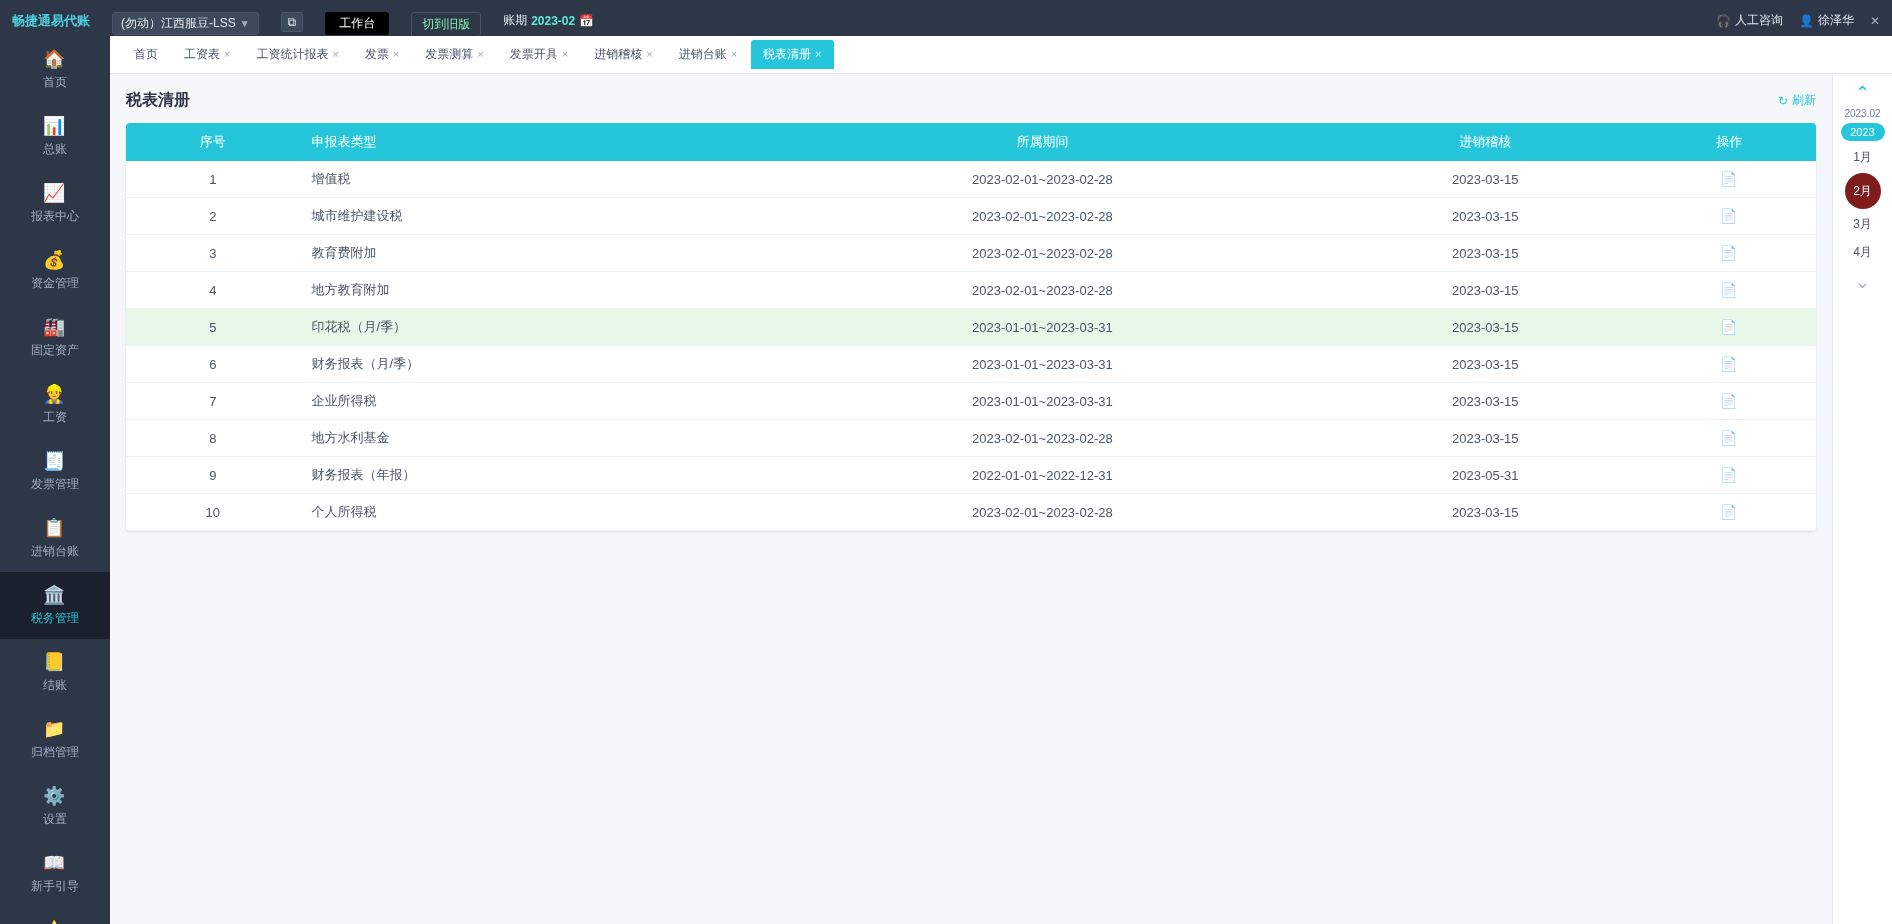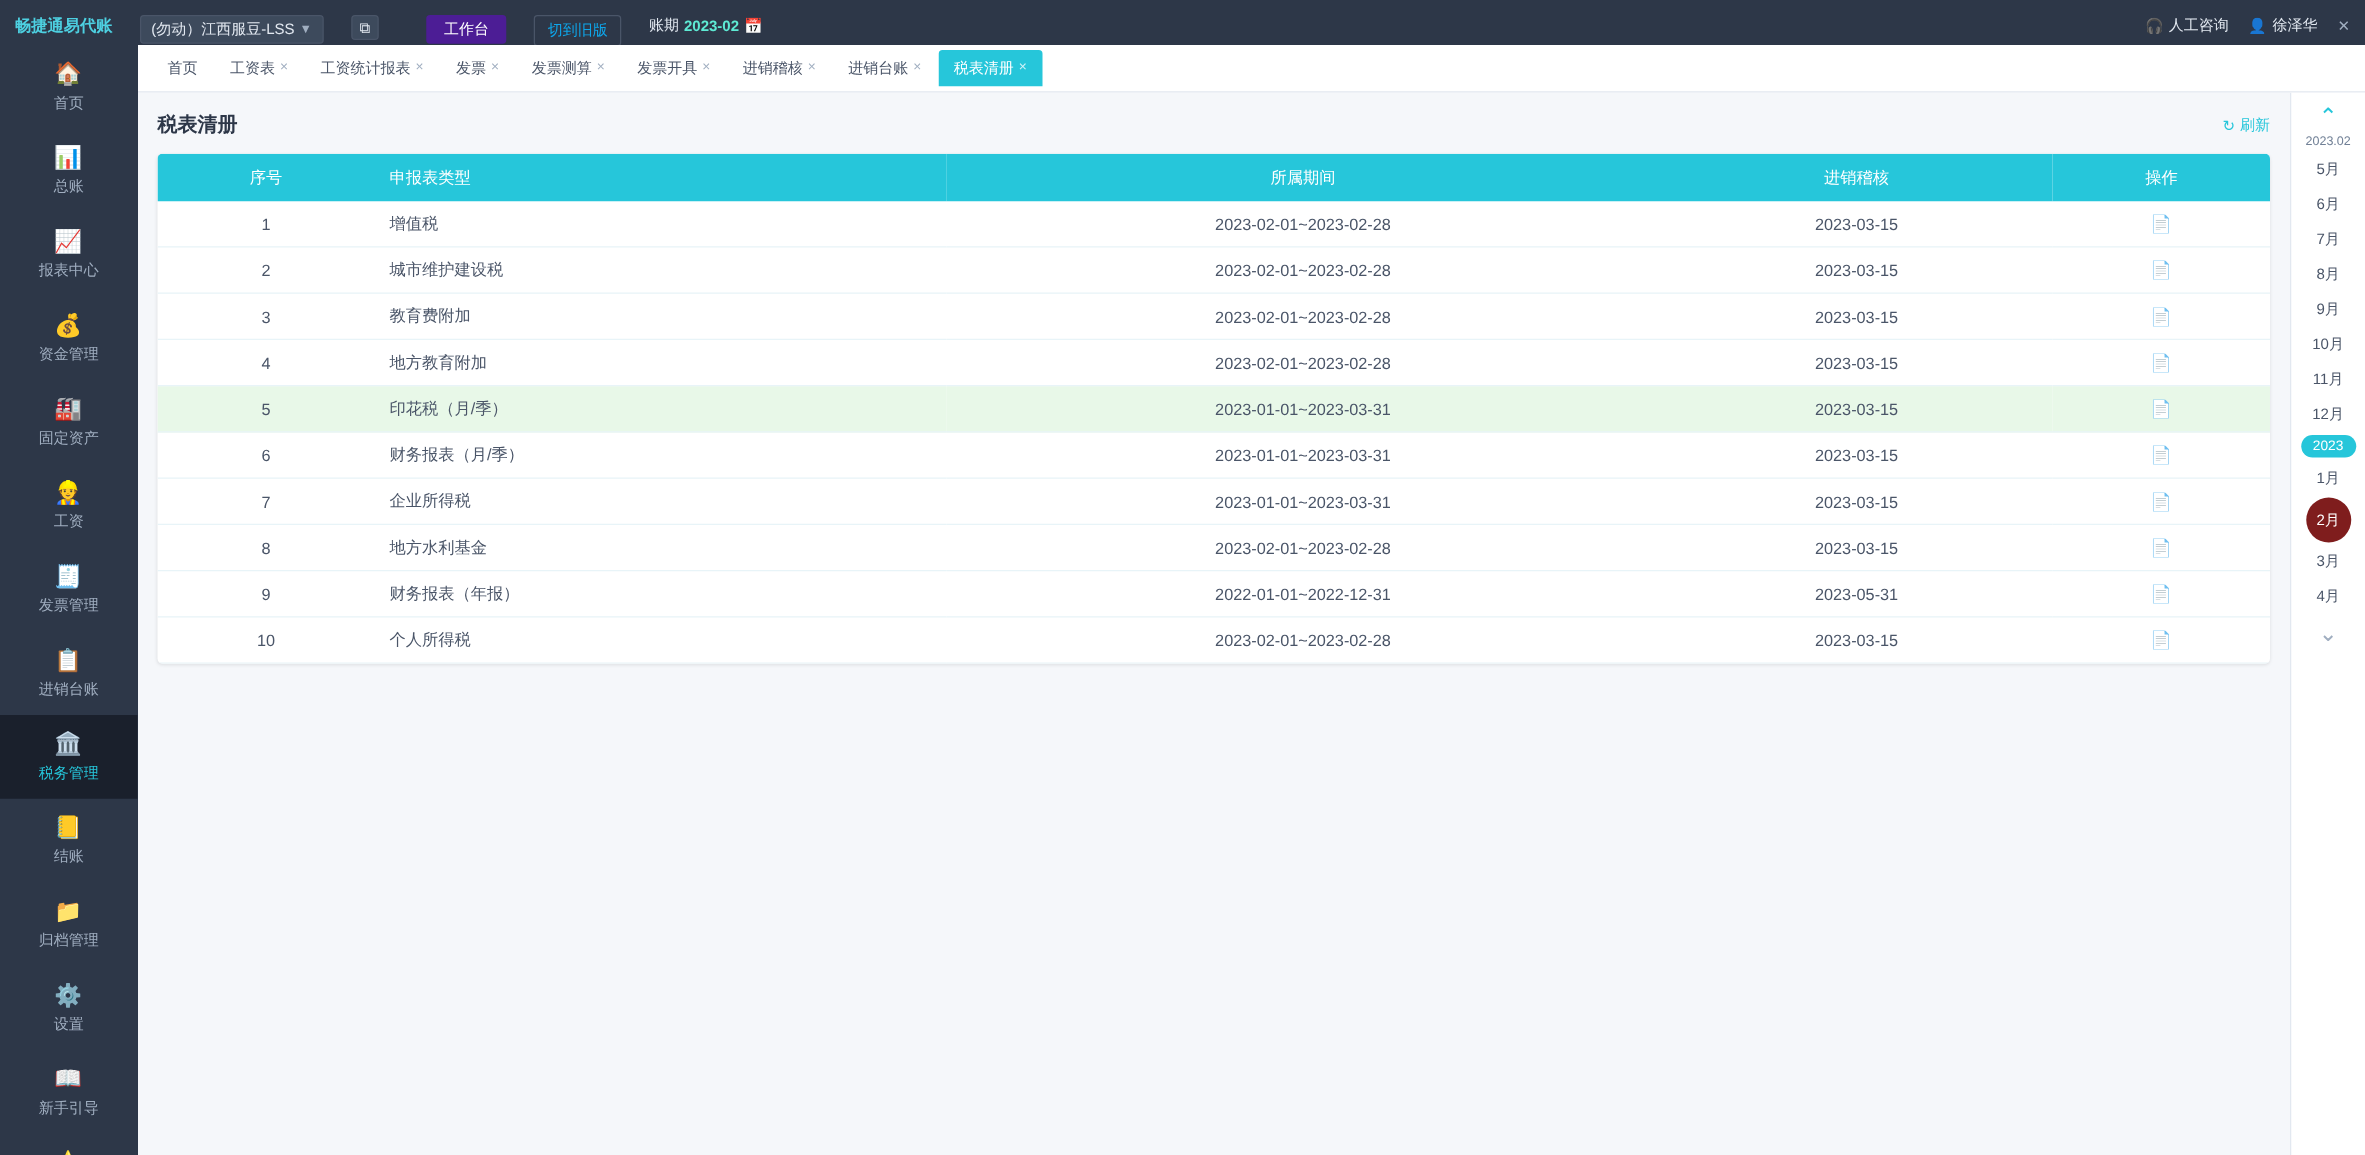--- a/index.html
+++ b/index.html
@@ -37,34 +37,33 @@
     .top-bar-icon-btn {
       background: #3d4a5c;
       border: 1px solid #4a5568;
       border-radius: 3px;
       color: #e2e8f0;
       padding: 2px 6px;
       cursor: pointer;
       font-size: 12px;
     }
     .top-bar-btn {
-      background: #4c1d95;
+      background: #000000;
       border: none;
       border-radius: 3px;
       color: white;
       padding: 3px 14px;
       cursor: pointer;
       font-size: 12px;
-      margin-left: 16px;
     }
     .top-bar-btn-outline {
       background: transparent;
       border: 1px solid #4a5568;
       border-radius: 3px;
-      color: #0ea5e9;
+      color: #86efac;
       padding: 3px 10px;
       cursor: pointer;
       font-size: 12px;
     }
     .top-bar-period {
       color: #e2e8f0;
       font-size: 12px;
       display: flex;
       align-items: center;
       gap: 4px;
@@ -515,30 +514,20 @@
     <td><span class="action-icon">📄</span></td>
   </tr>
             </tbody>
         </table>
 
       </div>
 
       <div class="timeline-panel">
         <span class="timeline-up-btn">⌃</span>
         <span class="timeline-year-label">2023.02</span>
-        <div id="timeline-before">
-            <div class="timeline-item">5月</div>
-            <div class="timeline-item">6月</div>
-            <div class="timeline-item">7月</div>
-            <div class="timeline-item">8月</div>
-            <div class="timeline-item">9月</div>
-            <div class="timeline-item">10月</div>
-            <div class="timeline-item">11月</div>
-            <div class="timeline-item">12月</div>
-          </div>
         <div class="timeline-item active-year">2023</div>
         <div id="timeline-after">
             <div class="timeline-item">1月</div>
             <div class="timeline-item active-cyan">2月</div>
             <div class="timeline-item">3月</div>
             <div class="timeline-item">4月</div>
           </div>
         <span class="timeline-down-btn">⌄</span>
       </div>
     </div>

